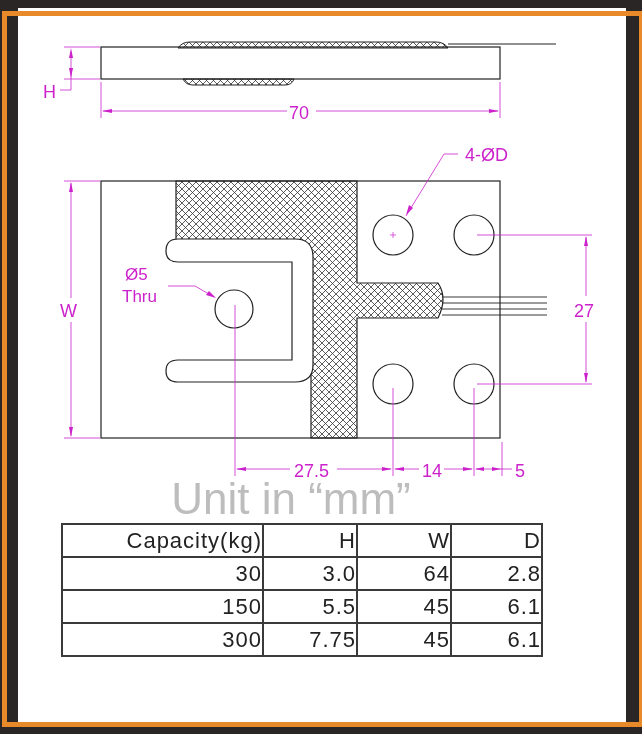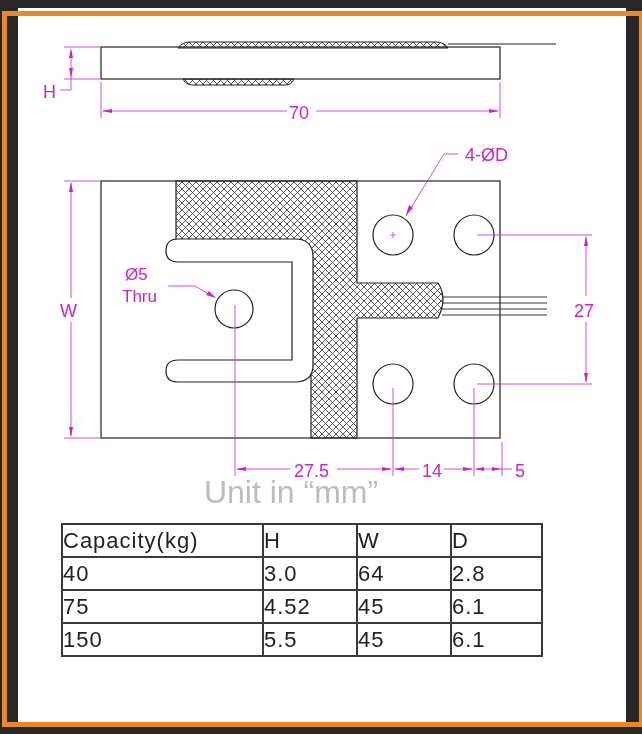--- a/index.html
+++ b/index.html
@@ -1,23 +1,23 @@
 <!DOCTYPE html>
 <html><head>
 <meta charset="utf-8">
 <style>
   html,body{margin:0;padding:0;background:#2b2626;}
   body{width:642px;height:734px;position:relative;overflow:hidden;font-family:"Liberation Sans",sans-serif;}
   .dark-frame{position:absolute;left:10px;top:0;width:623px;height:734px;background:#2b2626;}
   .paper{position:absolute;left:18px;top:8px;width:608px;height:718px;background:#ffffff;}
   .orange-frame{position:absolute;left:2px;top:11px;width:632px;height:706px;border:5px solid #e8892a;box-sizing:content-box;pointer-events:none;}
   svg.drawing{position:absolute;left:0;top:0;}
-  .unit-caption{position:absolute;left:0;width:582px;top:474px;text-align:center;font-size:32px;color:#bdbdbd;letter-spacing:0px;}
+  .unit-caption{position:absolute;left:0;width:582px;top:474px;text-align:center;font-size:44px;color:#bdbdbd;letter-spacing:0px;}
   table.spec{position:absolute;left:61px;top:523px;width:482px;border-collapse:collapse;font-size:22px;color:#222;}
-  table.spec td,table.spec th{border:2px solid #3a3a3a;height:31px;padding:0;text-align:left;font-weight:normal;letter-spacing:1px;}
+  table.spec td,table.spec th{border:2px solid #3a3a3a;height:31px;padding:0;text-align:right;font-weight:normal;letter-spacing:1px;}
   table.spec th{letter-spacing:1px;}
 </style>
 </head>
 <body>
 
 <div class="dark-frame"></div>
 <div class="paper"></div>
 
 <svg class="drawing" width="642" height="734" viewBox="0 0 642 734">
   <defs>
@@ -132,33 +132,33 @@
   <thead>
     <tr>
       <th style="width:199px">Capacity(kg)</th>
       <th style="width:92px">H</th>
       <th style="width:92px">W</th>
       <th>D</th>
     </tr>
   </thead>
   <tbody>
     <tr>
-      <td>40</td>
+      <td>30</td>
       <td>3.0</td>
       <td>64</td>
       <td>2.8</td>
     </tr>
     <tr>
-      <td>75</td>
-      <td>4.52</td>
+      <td>150</td>
+      <td>5.5</td>
       <td>45</td>
       <td>6.1</td>
     </tr>
     <tr>
-      <td>150</td>
-      <td>5.5</td>
+      <td>300</td>
+      <td>7.75</td>
       <td>45</td>
       <td>6.1</td>
     </tr>
   </tbody>
 </table>
 
 <div class="orange-frame"></div>
 
 </body></html>

